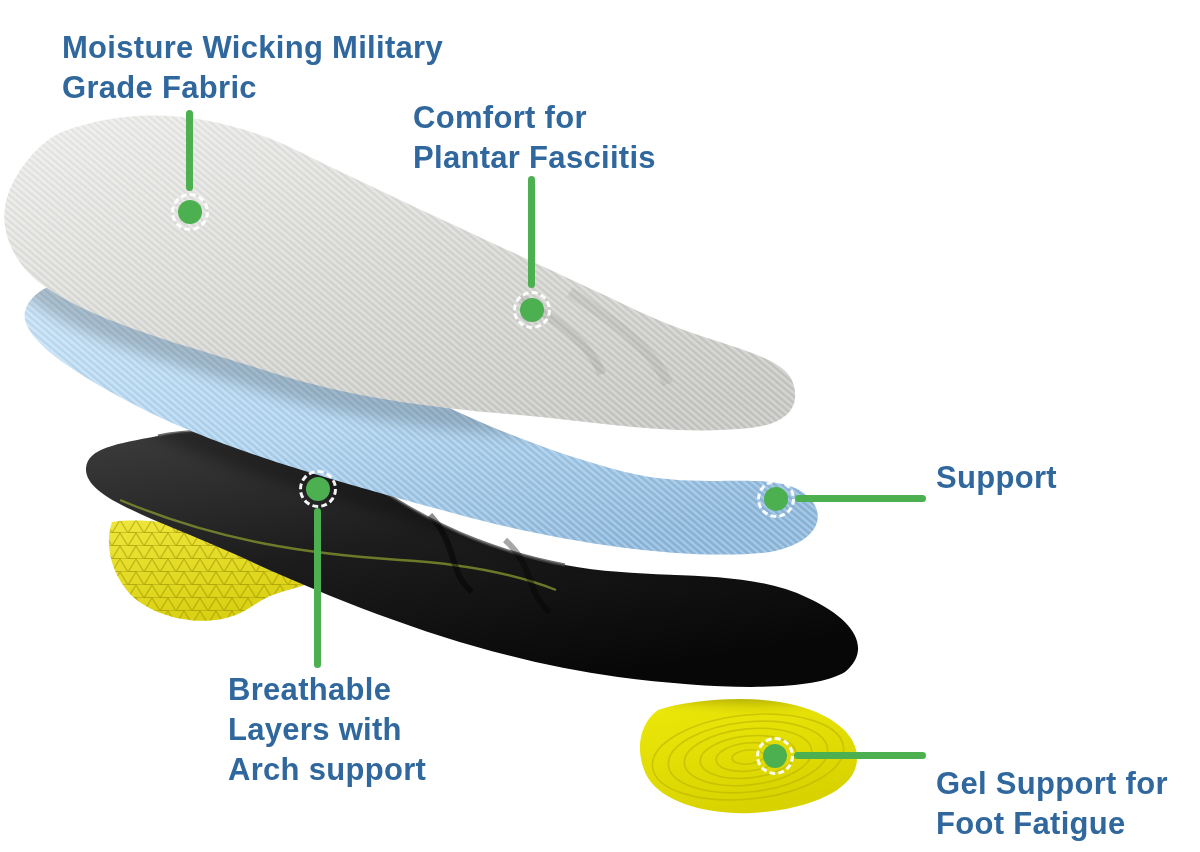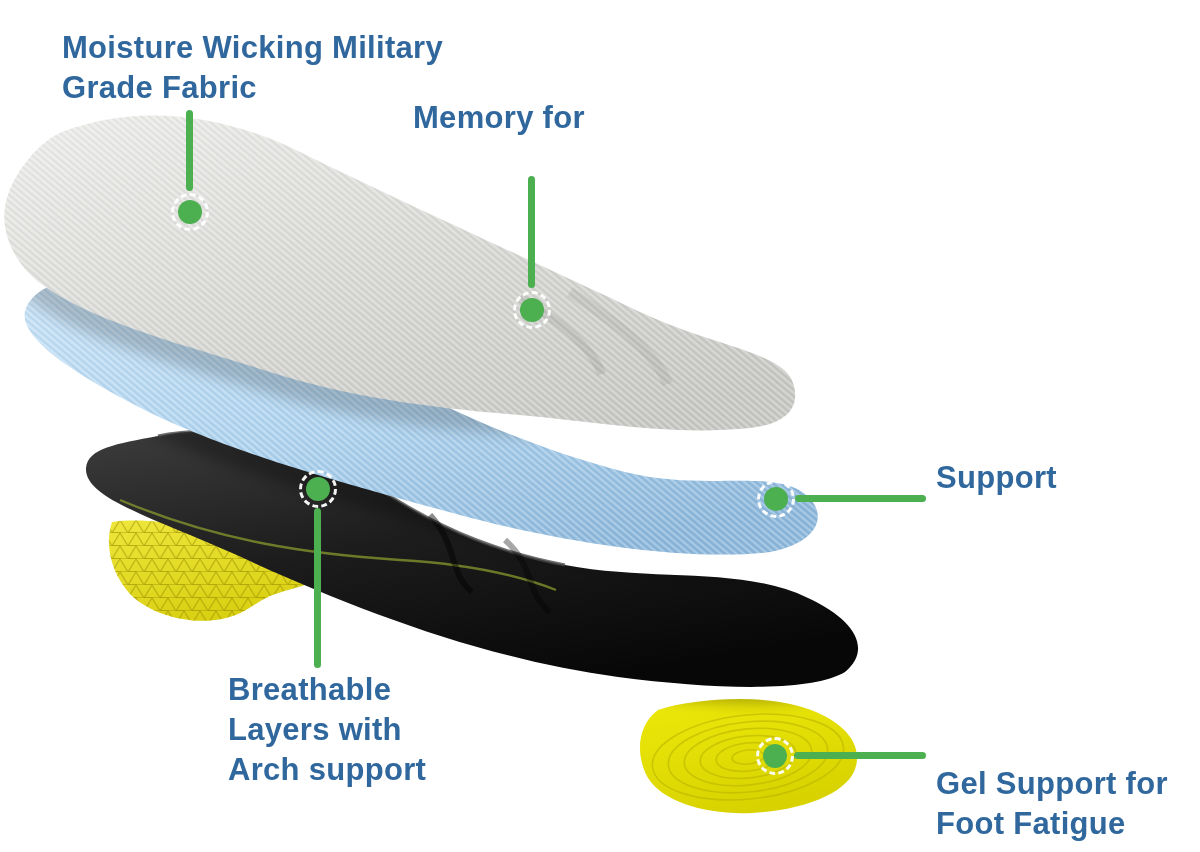--- a/index.html
+++ b/index.html
@@ -162,21 +162,22 @@
     </div>
   <div class="callout-marker" style="left:756px;top:737px;">
       <div class="dot"></div>
     </div>
 
   <div class="callout-label" style="left:62px;top:28px;">
     <span>Moisture Wicking Military</span>
     <span>Grade Fabric</span>
   </div>
   <div class="callout-label" style="left:413px;top:98px;">
-    <span>Memory for</span>
+    <span>Comfort for</span>
+    <span>Plantar Fasciitis</span>
   </div>
   <div class="callout-label" style="left:936px;top:458px;">
     <span>Support</span>
   </div>
   <div class="callout-label" style="left:228px;top:670px;">
     <span>Breathable</span>
     <span>Layers with</span>
     <span>Arch support</span>
   </div>
   <div class="callout-label" style="left:936px;top:716px;margin-top:48px;">

